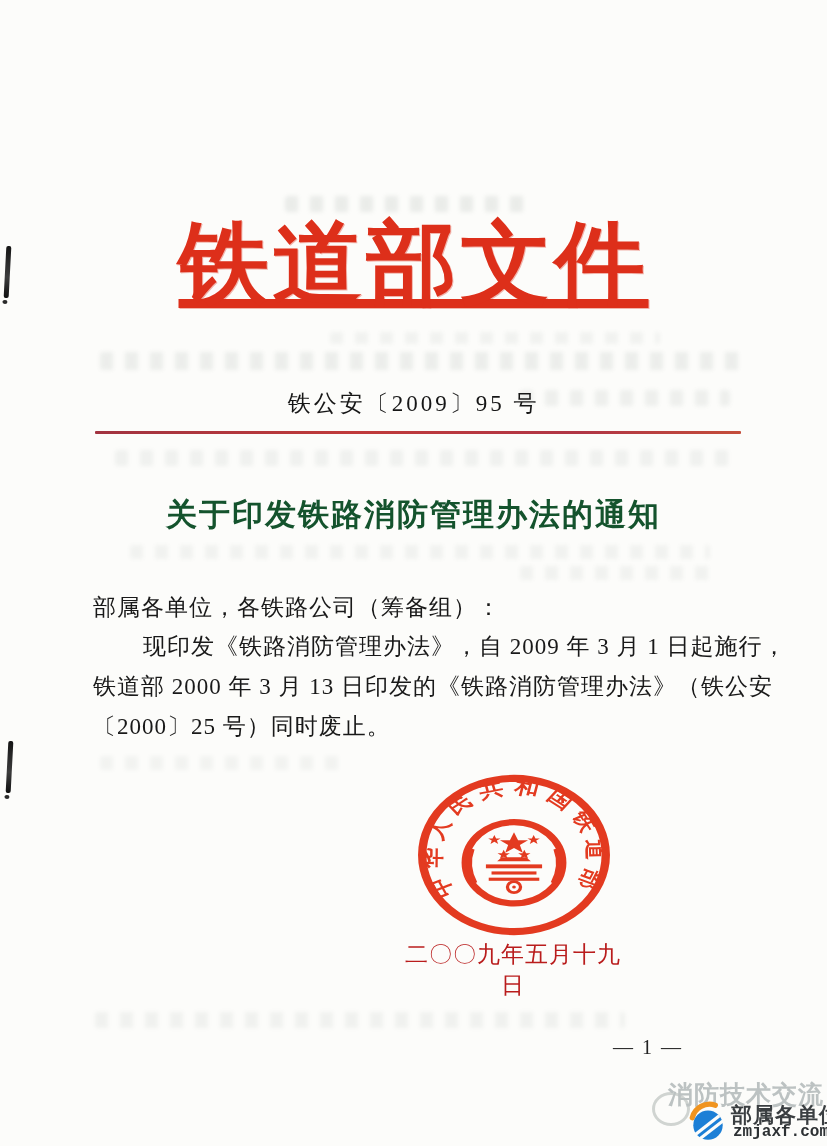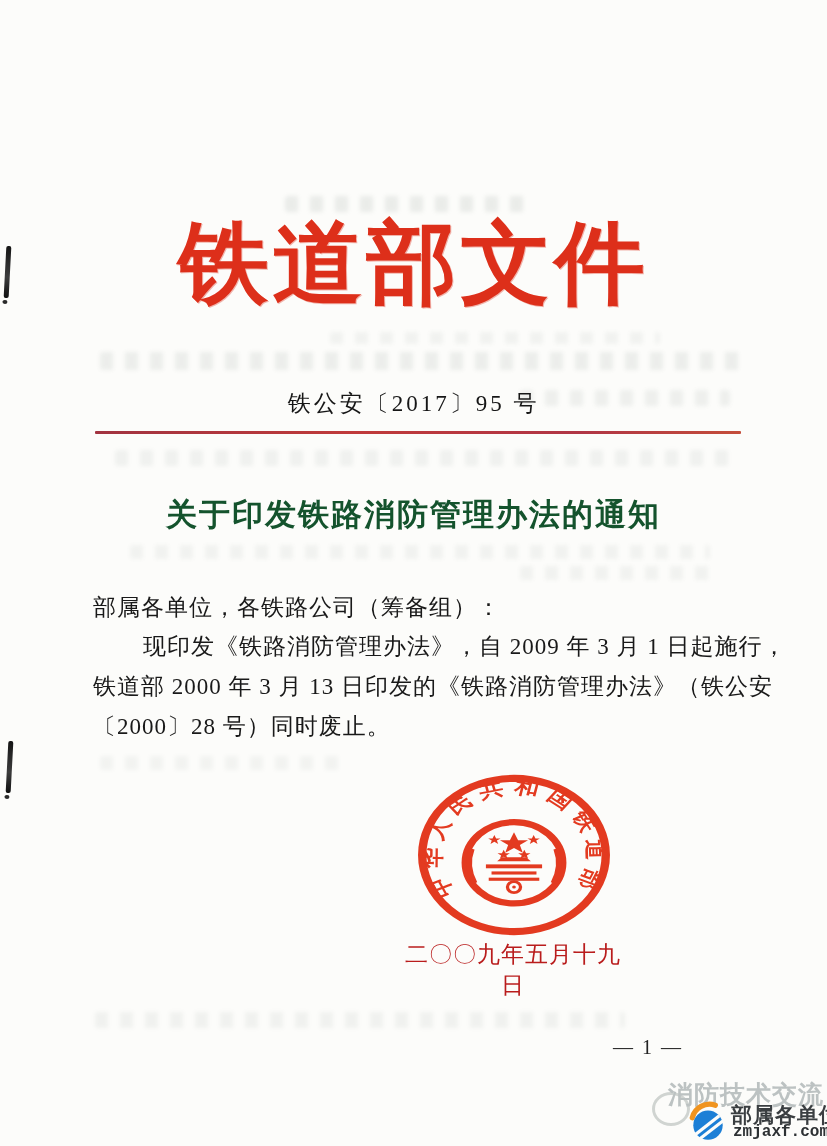--- a/index.html
+++ b/index.html
@@ -34,20 +34,21 @@
     width:5px;height:4px;border-radius:50%;background:#2a2a2a;
   }
   
   .org-title{
     position:absolute;top:214px;left:0;width:100%;
     text-align:center;
     font-size:90px;line-height:1.1;font-weight:bold;
     letter-spacing:4px;
     color:#dd2f1a;
     text-shadow:1px 1px 0 rgba(221,47,26,.35);
+    text-decoration:underline;
   }
   .doc-number{
     position:absolute;top:388px;left:0;width:100%;
     text-align:center;
     font-size:23px;letter-spacing:3px;color:#161616;
   }
   .red-line{
     position:absolute;top:431px;left:95px;width:646px;height:3px;
     background:linear-gradient(90deg,#a13340,#c03a3a 40%,#b03545 75%,#c44d3a);
     border-radius:1px;
@@ -123,29 +124,29 @@
   <div class="smudge" style="top:450px;left:115px;width:620px;height:16px;opacity:.35"></div>
   <div class="smudge" style="top:545px;left:130px;width:580px;height:14px;opacity:.3"></div>
   <div class="smudge" style="top:566px;left:520px;width:200px;height:14px;opacity:.3"></div>
   <div class="smudge" style="top:756px;left:100px;width:250px;height:14px;opacity:.28"></div>
   <div class="smudge" style="top:1012px;left:95px;width:530px;height:16px;opacity:.33"></div>
 
   <div class="staple" style="left:5px;top:246px;"></div>
   <div class="staple" style="left:7px;top:741px;"></div>
 
   <div class="org-title">铁道部文件</div>
-  <div class="doc-number">铁公安〔2017〕95 号</div>
+  <div class="doc-number">铁公安〔2009〕95 号</div>
   <div class="red-line"></div>
 
   <div class="notice-title">关于印发铁路消防管理办法的通知</div>
 
   <div class="body-line salutation">部属各单位，各铁路公司（筹备组）：</div>
   <div class="body-line pline-0">现印发《铁路消防管理办法》，自 2009 年 3 月 1 日起施行，</div>
   <div class="body-line pline-1">铁道部 2000 年 3 月 13 日印发的《铁路消防管理办法》（铁公安</div>
-  <div class="body-line pline-2">〔2000〕28 号）同时废止。</div>
+  <div class="body-line pline-2">〔2000〕25 号）同时废止。</div>
 
   <svg class="seal" viewBox="-110 -110 220 220" preserveAspectRatio="none">
     <defs>
       <path id="sealTextArc" d="M -56 56 A 79 79 0 1 1 56 56" fill="none"></path>
     </defs>
 
     <circle cx="0" cy="0" r="98" fill="none" stroke="#e23318" stroke-width="9"></circle>
 
     <text font-size="26" font-weight="bold" fill="#e23318" font-family="Liberation Serif, DejaVu Serif, serif" letter-spacing="9">
       <textPath href="#sealTextArc" startOffset="10">中华人民共和国铁道部</textPath>

